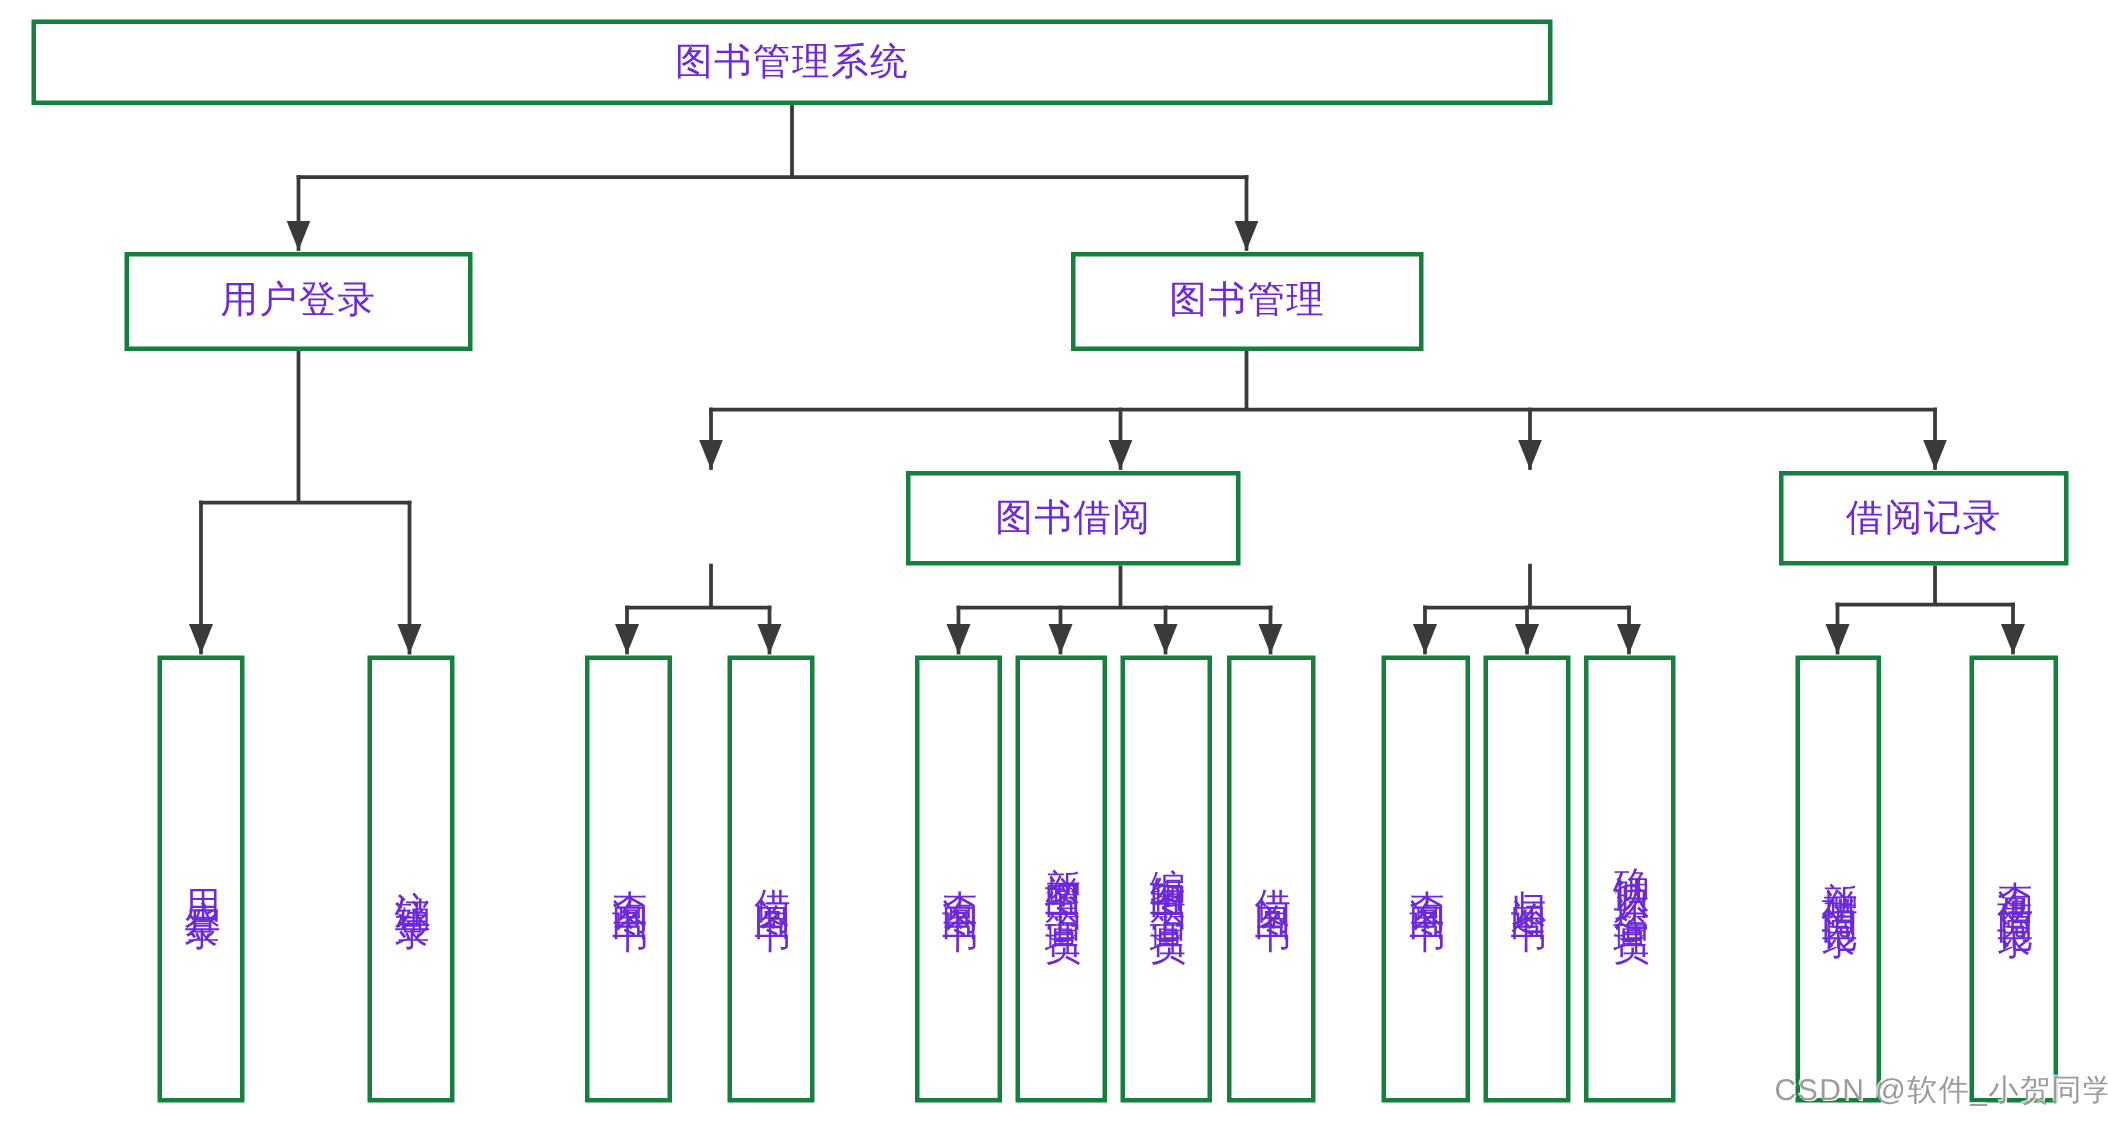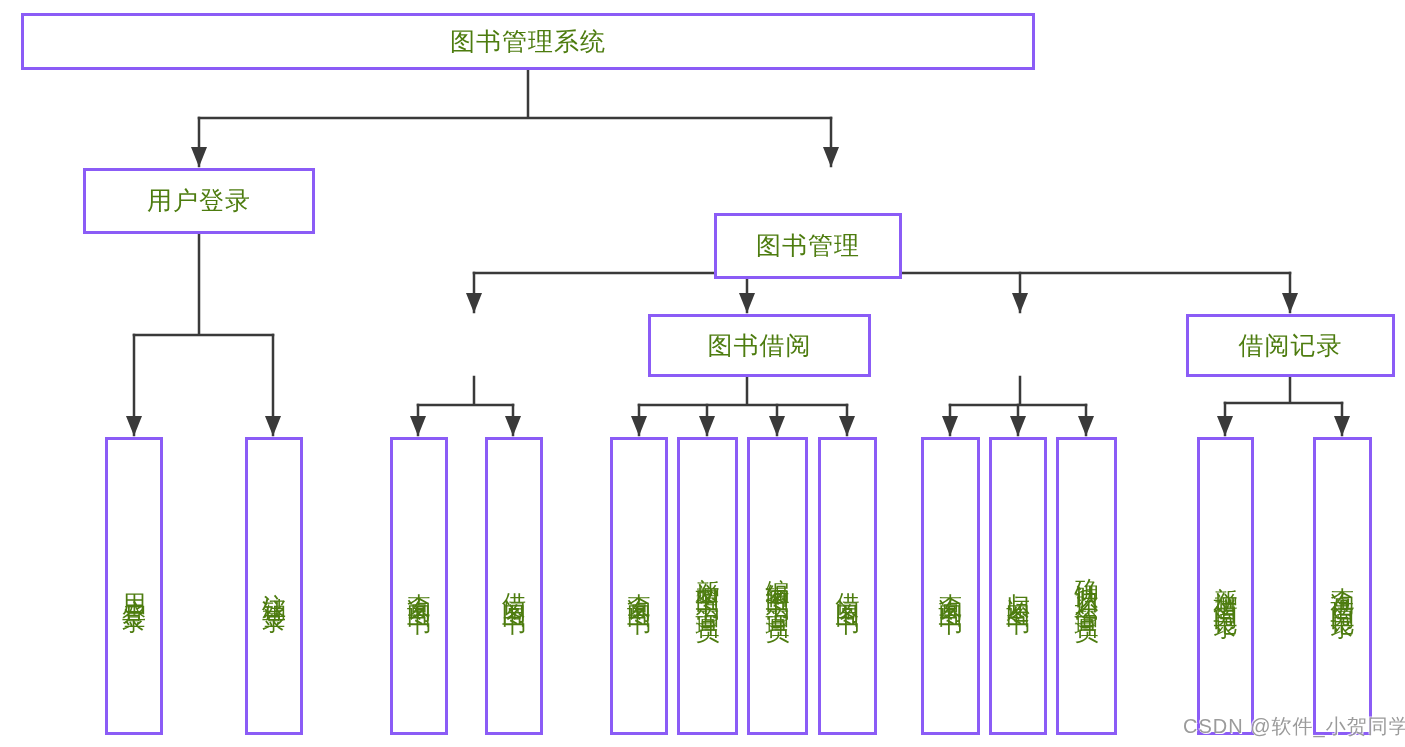--- a/index.html
+++ b/index.html
@@ -13,47 +13,47 @@
   }
   #wires {
     position: absolute;
     left: 0; top: 0;
     width: 1405px; height: 747px;
   }
   .node {
     position: absolute;
     box-sizing: border-box;
     background: #ffffff;
-    border: 3px solid #8b5cf6;
-    color: #4d7c0f;
+    border: 3px solid #15803d;
+    color: #6d28d9;
     display: flex;
     align-items: center;
     justify-content: center;
     font-size: 25px;
     letter-spacing: 1px;
     text-align: left;
     line-height: 1.1;
   }
   .node.leaf {
     writing-mode: vertical-rl;
     text-orientation: mixed;
     letter-spacing: 6px;
     font-size: 24px;
     line-height: 1;
   }
   
   .n-root        { left: 21px;   top: 13px;  width: 1014px; height: 57px; }
   
   .n-user-group  { left: 83px;   top: 168px; width: 232px;  height: 66px; }
-  .n-book-group  { left: 714px;  top: 168px; width: 188px;  height: 66px; margin-top: 45px; }
+  .n-book-group  { left: 714px;  top: 168px; width: 235px;  height: 66px; }
   
   .n-newbook     { left: 364px;  top: 314px; width: 220px;  height: 63px; }
-  .n-borrow      { left: 648px;  top: 314px; width: 223px;  height: 63px; }
+  .n-borrow      { left: 604px;  top: 314px; width: 223px;  height: 63px; }
   .n-current     { left: 911px;  top: 314px; width: 219px;  height: 63px; }
-  .n-records     { left: 1186px; top: 314px; width: 209px;  height: 63px; }
+  .n-records     { left: 1186px; top: 314px; width: 193px;  height: 63px; }
   
   .n-l-login     { left: 105px;  top: 437px; width: 58px; height: 298px; }
   .n-l-logout    { left: 245px;  top: 437px; width: 58px; height: 298px; }
   .n-l-nbquery   { left: 390px;  top: 437px; width: 58px; height: 298px; }
   .n-l-nbborrow  { left: 485px;  top: 437px; width: 58px; height: 298px; }
   .n-l-bbquery   { left: 610px;  top: 437px; width: 58px; height: 298px; }
   .n-l-bbadd     { left: 677px;  top: 437px; width: 61px; height: 298px; }
   .n-l-bbedit    { left: 747px;  top: 437px; width: 61px; height: 298px; }
   .n-l-bbborrow  { left: 818px;  top: 437px; width: 59px; height: 298px; }
   .n-l-cbquery   { left: 921px;  top: 437px; width: 59px; height: 298px; }

